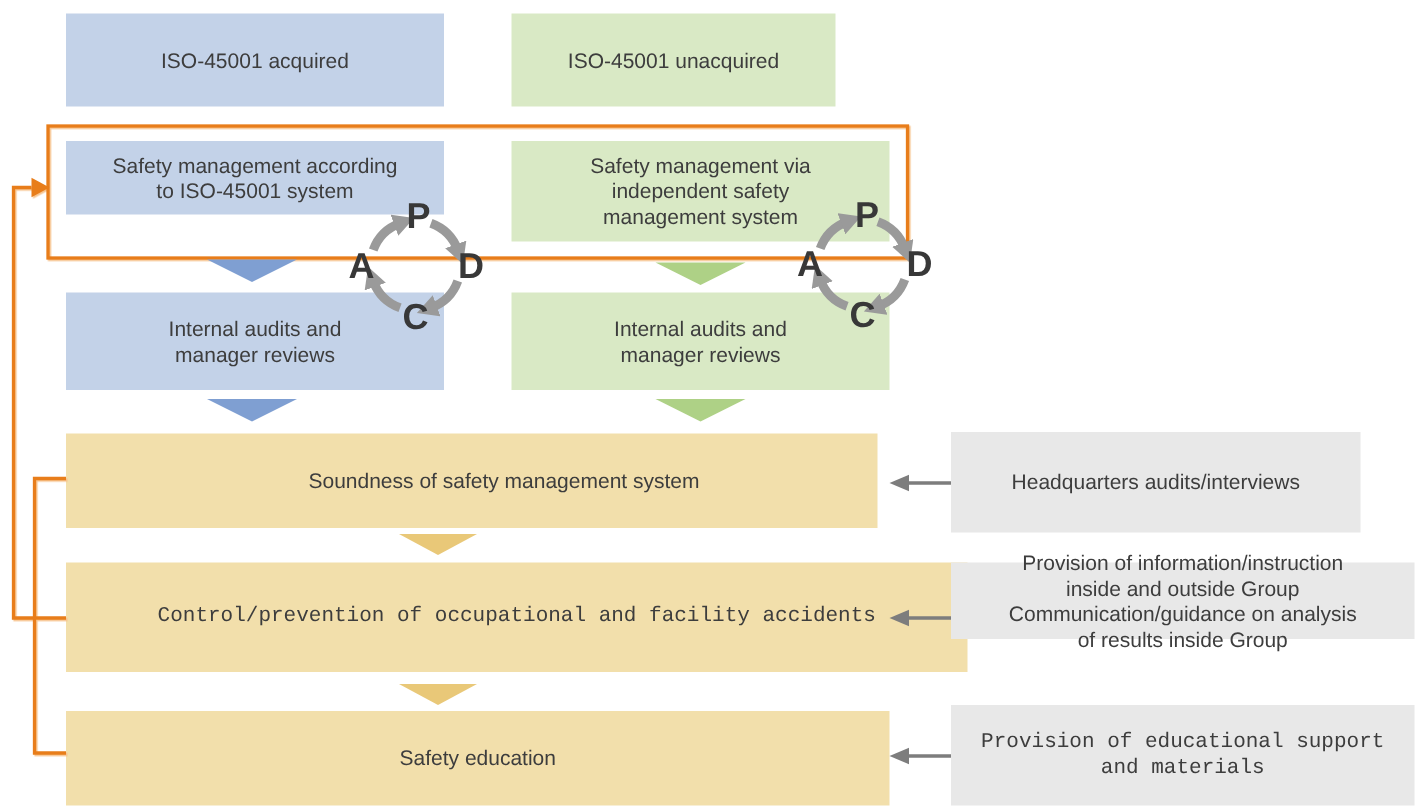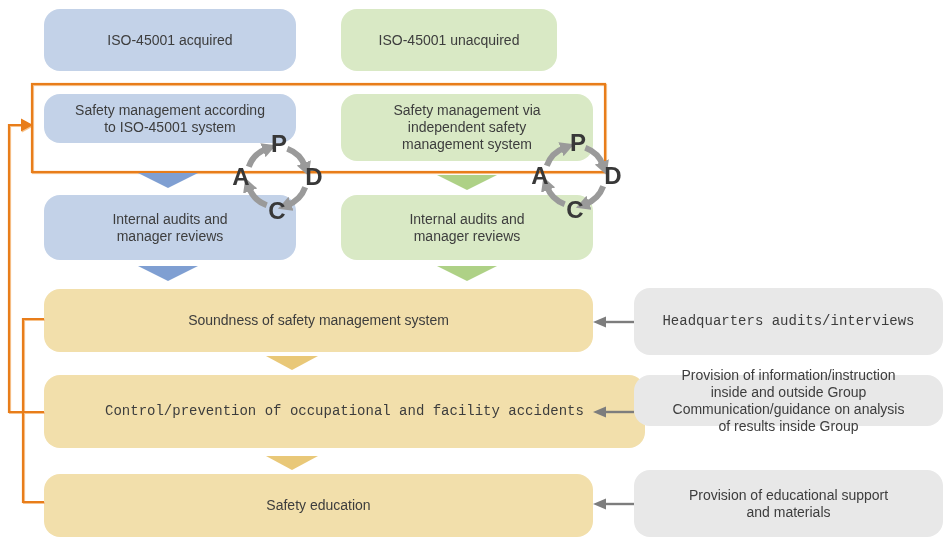--- a/index.html
+++ b/index.html
@@ -3,21 +3,21 @@
 <meta charset="utf-8">
 <style>
   html,body { margin:0; padding:0; background:#ffffff; }
   .fig {
     position:relative; width:947px; height:541px; background:#ffffff;
     font-family:"Liberation Sans","DejaVu Sans",sans-serif; overflow:hidden;
   }
   .box {
     position:absolute; display:flex; flex-direction:column;
     align-items:center; justify-content:center; text-align:center;
-    font-size:14px; line-height:17px; color:var(--text);border-radius:16px;
+    font-size:14px; line-height:17px; color:var(--text);
   }
   .box .ln { white-space:nowrap; }
   .blue  { background:var(--box-blue); }
   .green { background:var(--box-green); }
   .tan   { background:var(--box-tan); }
   .grayb { background:var(--box-gray); }
 
   svg.overlay { position:absolute; left:0; top:0; z-index:2; pointer-events:none; }
   .boxes { position:absolute; left:0; top:0; width:947px; height:541px; z-index:1; }
 
@@ -60,40 +60,40 @@
 
     <div class="box blue" style="left:44px; top:195px; width:252px; height:65px;">
       <div class="ln">Internal audits and</div>
       <div class="ln">manager reviews</div>
     </div>
     <div class="box green" style="left:341px; top:195px; width:252px; height:65px;">
       <div class="ln">Internal audits and</div>
       <div class="ln">manager reviews</div>
     </div>
 
-    <div class="box tan" style="left:44px; top:289px; width:549px; height:63px;">
+    <div class="box tan" style="left:44px; top:289px; width:498px; height:63px;padding-left:43px;">
       <div class="ln">Soundness of safety management system</div>
     </div>
     <div class="box tan" style="left:44px; top:375px; width:601px; height:73px;font-family:Liberation Mono, monospace;">
       <div class="ln">Control/prevention of occupational and facility accidents</div>
     </div>
     <div class="box tan" style="left:44px; top:474px; width:549px; height:63px;">
       <div class="ln">Safety education</div>
     </div>
 
-    <div class="box grayb" style="left:634px; top:288px; width:309px; height:67px;font-family:Liberation Mono, monospace;">
+    <div class="box grayb" style="left:634px; top:288px; width:273px; height:67px;">
       <div class="ln">Headquarters audits/interviews</div>
     </div>
     <div class="box grayb" style="left:634px; top:375px; width:309px; height:51px;">
       <div class="ln">Provision of information/instruction</div>
       <div class="ln">inside and outside Group</div>
       <div class="ln">Communication/guidance on analysis</div>
       <div class="ln">of results inside Group</div>
     </div>
-    <div class="box grayb" style="left:634px; top:470px; width:309px; height:67px;">
+    <div class="box grayb" style="left:634px; top:470px; width:309px; height:67px;font-family:Liberation Mono, monospace;">
       <div class="ln">Provision of educational support</div>
       <div class="ln">and materials</div>
     </div>
   </div>
 
   <svg class="overlay" width="947" height="541" viewBox="0 0 947 541">
     <defs>
       <marker id="cycleArrow" markerUnits="userSpaceOnUse" markerWidth="15" markerHeight="15" refX="4" refY="7.5" orient="auto">
         <path d="M0,0 L14,7.5 L0,15 Z" class="cycle-head"></path>
       </marker>

